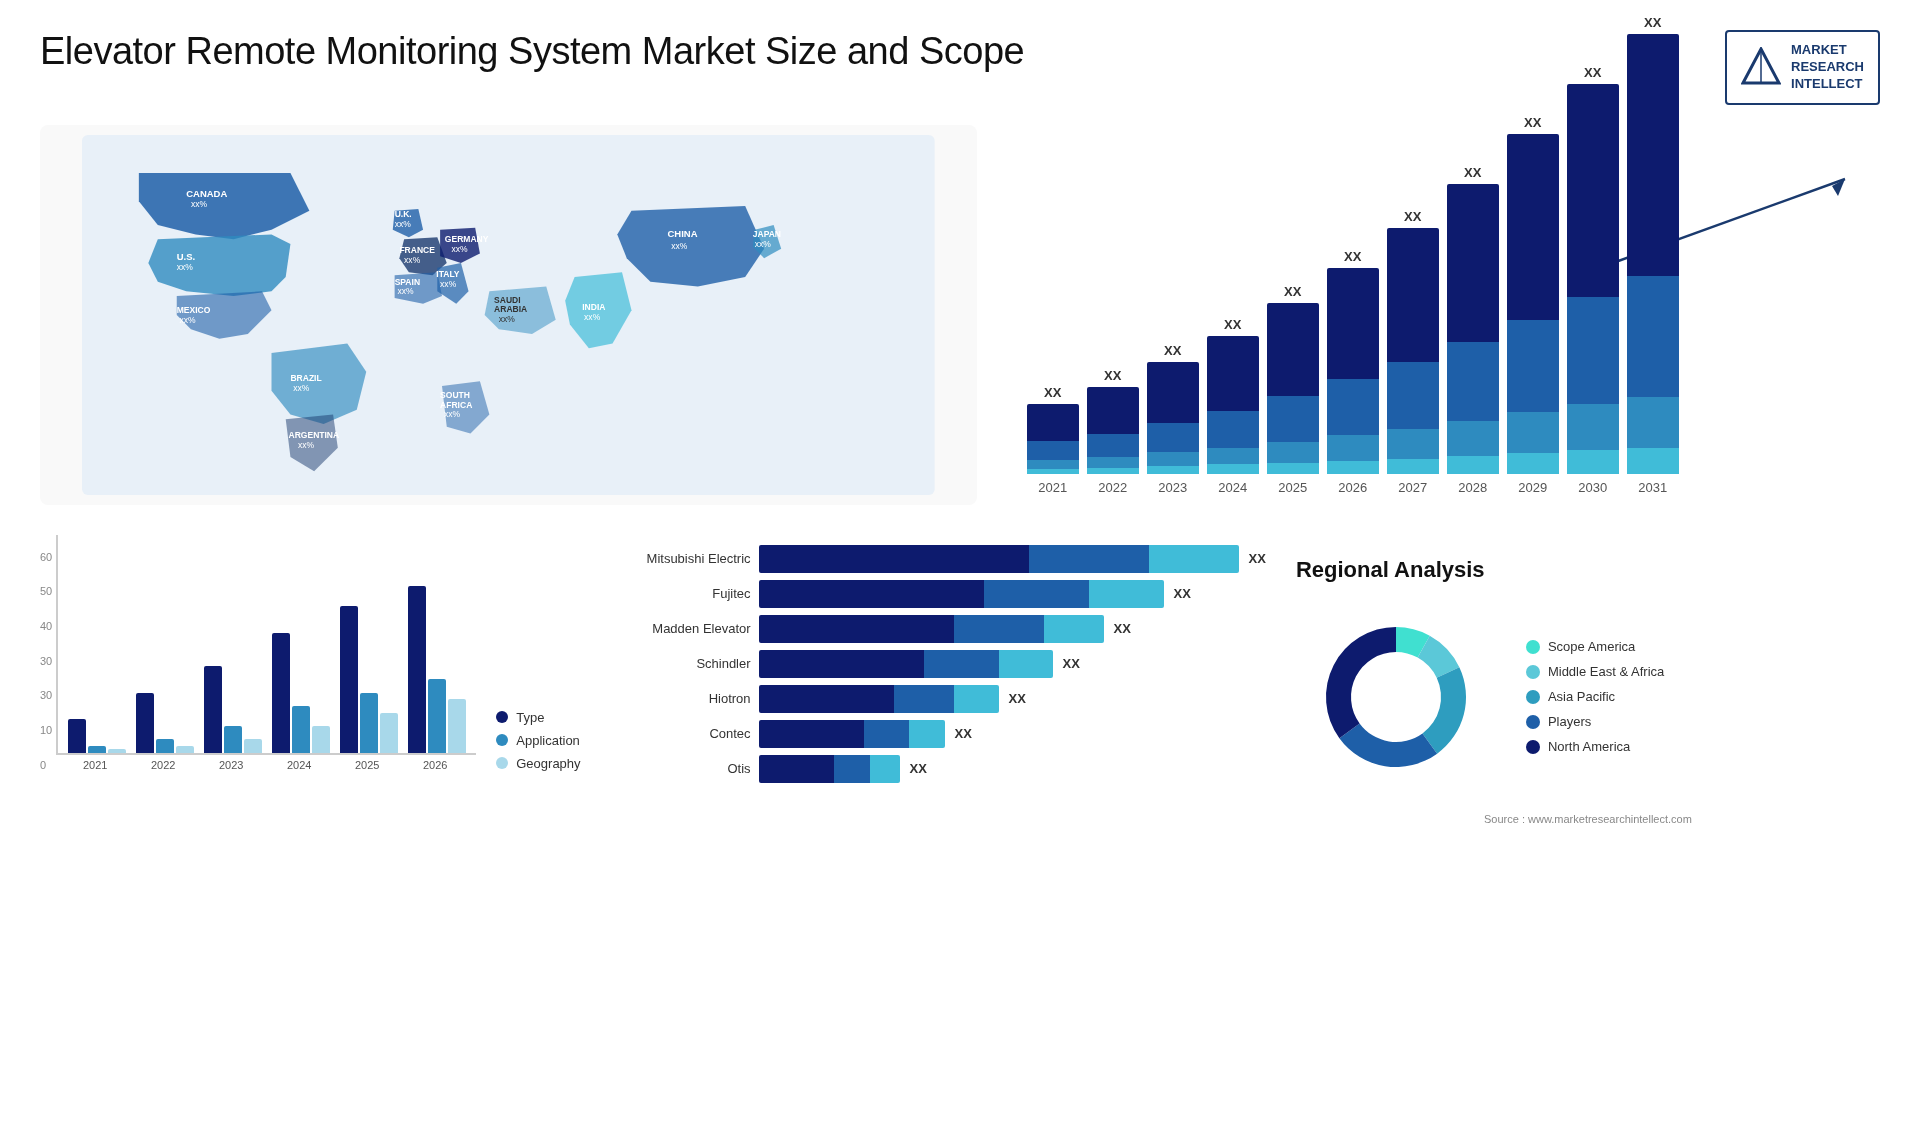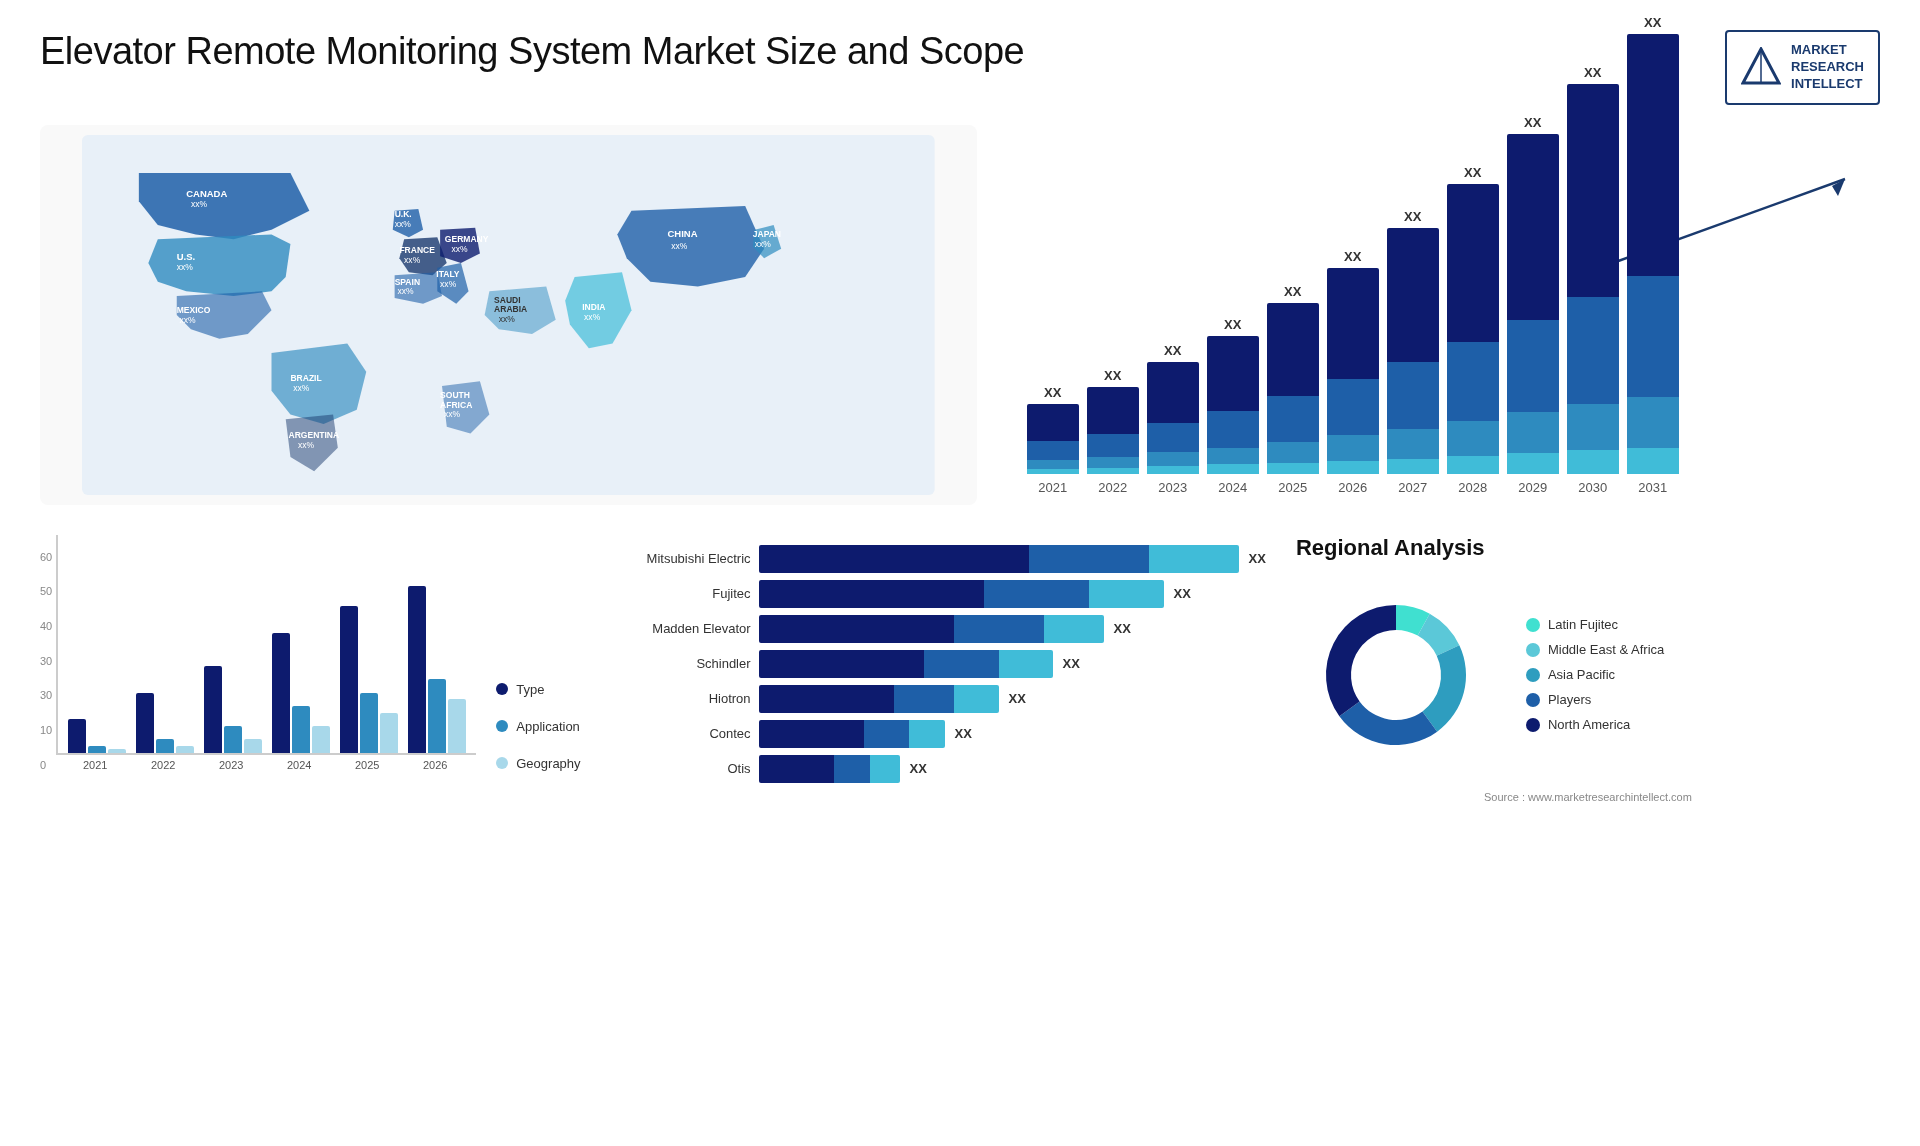--- a/index.html
+++ b/index.html
@@ -150,21 +150,21 @@
       justify-content: space-between;
       height: 220px;
       padding-bottom: 0;
       padding-right: 4px;
       font-size: 11px;
       color: #888;
     }
     .seg-legend {
       display: flex;
       flex-direction: column;
-      gap: 22px;
+      gap: 8px;
       margin-left: 20px;
       justify-content: space-between;
     }
     .legend-item {
       display: flex;
       align-items: center;
       gap: 8px;
       font-size: 13px;
       color: #333;
     }
@@ -204,20 +204,21 @@
     .player-val {
       font-size: 13px;
       font-weight: 600;
       color: #333;
       margin-left: 4px;
     }
 
     
     .regional-section {
       flex: 0.9;
+      margin-top: 22px;
     }
     .donut-wrap {
       display: flex;
       align-items: center;
       gap: 30px;
       margin-top: 10px;
     }
     .donut-legend {
       display: flex;
       flex-direction: column;
@@ -664,21 +665,21 @@
       <path d="M 100 30 A 70 70 0 0 1 133.72275718712007 38.65853239692955 L 121.6789153345772 60.566199398026136 A 45 45 0 0 0 100 55 Z" fill="#40e0d0"></path>
           <path d="M 133.72275718712007 38.65853239692955 A 70 70 0 0 1 163.33789367262136 70.19544959044492 L 140.7172173609709 80.83993187957174 A 45 45 0 0 0 121.6789153345772 60.566199398026136 Z" fill="#5bc8d8"></path>
           <path d="M 163.33789367262136 70.19544959044492 A 70 70 0 0 1 141.14496766047313 156.63118960624632 L 126.45033635316129 136.40576474687265 A 45 45 0 0 0 140.7172173609709 80.83993187957174 Z" fill="#2e9dbf"></path>
           <path d="M 141.14496766047313 156.63118960624632 A 70 70 0 0 1 43.368810393753684 141.14496766047313 L 63.59423525312737 126.4503363531613 A 45 45 0 0 0 126.45033635316129 136.40576474687265 Z" fill="#1e5fa8"></path>
           <path d="M 43.368810393753684 141.14496766047313 A 70 70 0 0 1 99.99999999999999 30 L 99.99999999999999 55 A 45 45 0 0 0 63.59423525312737 126.4503363531613 Z" fill="#0d1b6e"></path>
           <circle cx="100" cy="100" r="43" fill="white"></circle>
         </svg>
       <div class="donut-legend" id="donutLegend">
       <div class="donut-legend-item">
             <span class="donut-legend-dot" style="background:#40e0d0;"></span>
-            <span>Latin Fujitec</span>
+            <span>Scope America</span>
           </div>
           <div class="donut-legend-item">
             <span class="donut-legend-dot" style="background:#5bc8d8;"></span>
             <span>Middle East &amp; Africa</span>
           </div>
           <div class="donut-legend-item">
             <span class="donut-legend-dot" style="background:#2e9dbf;"></span>
             <span>Asia Pacific</span>
           </div>
           <div class="donut-legend-item">

